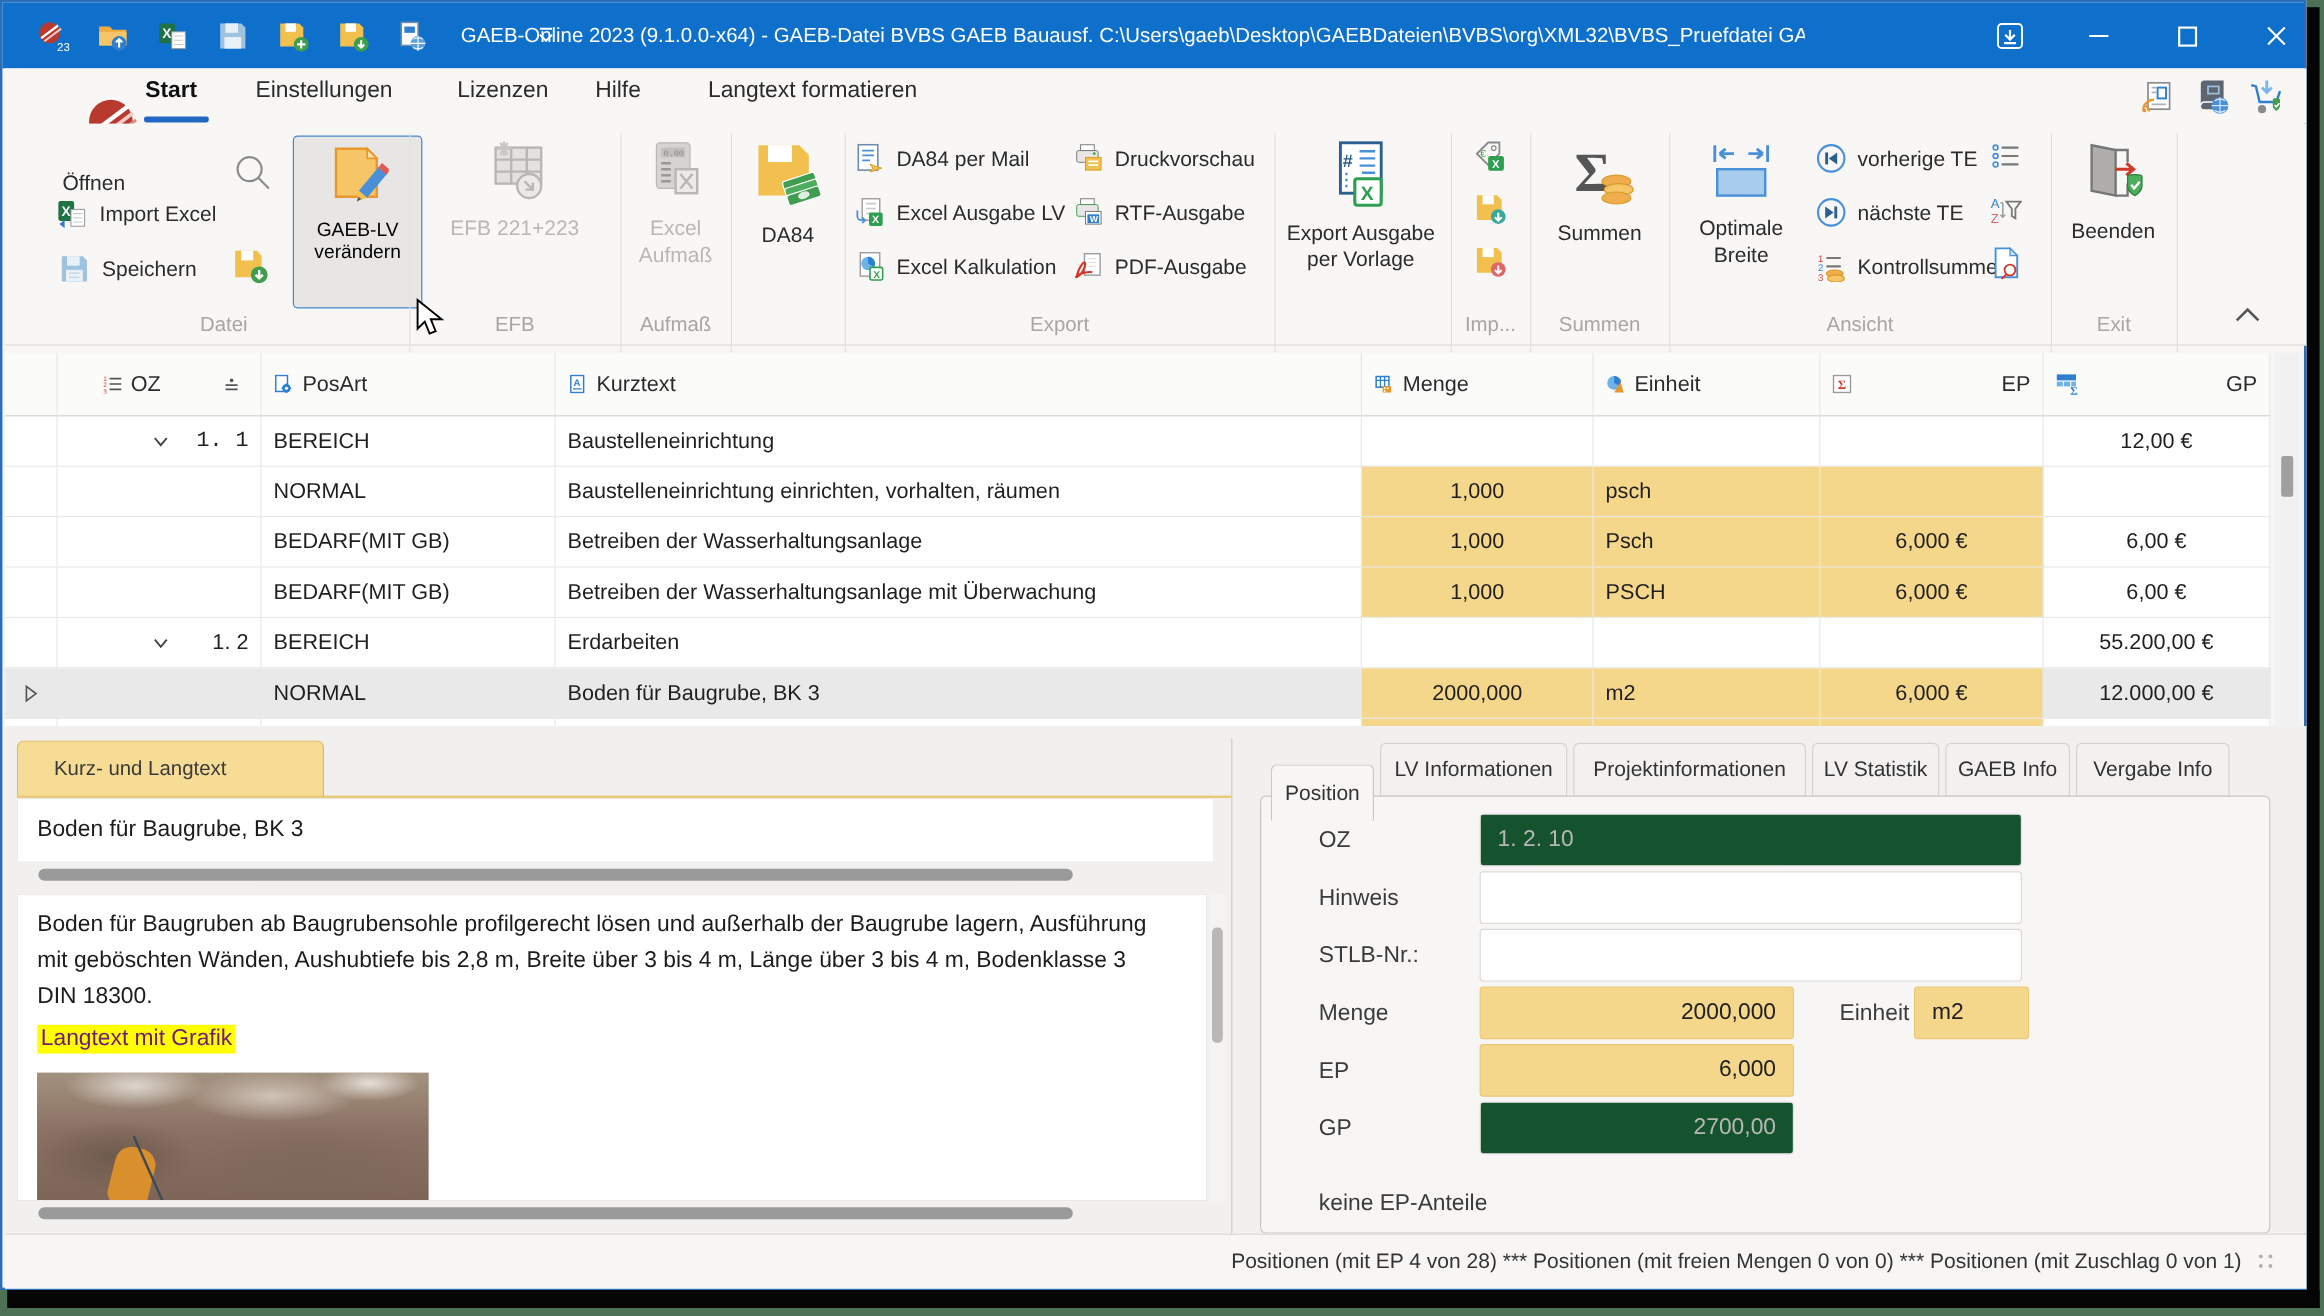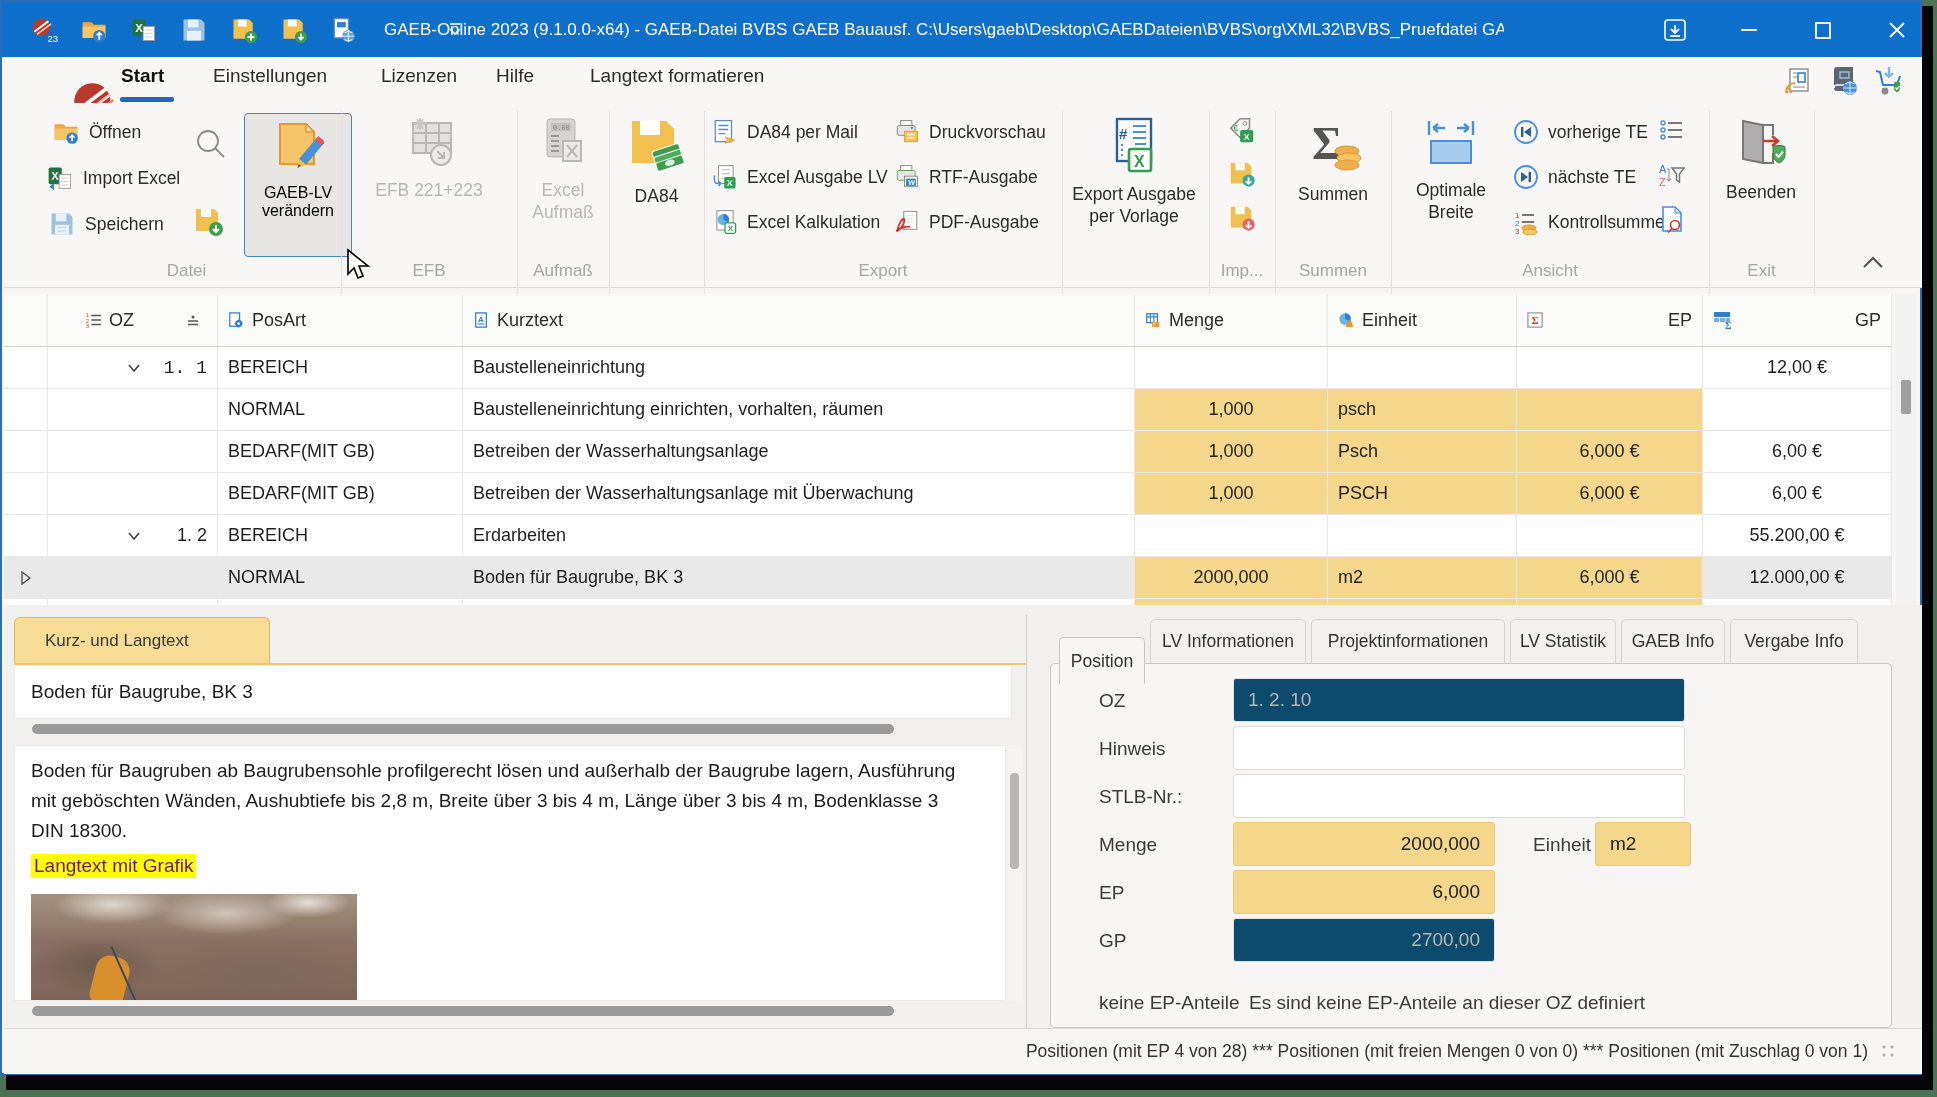--- a/index.html
+++ b/index.html
@@ -71,21 +71,21 @@
   #bucket{position:absolute;left:62px;top:62px;width:34px;height:50px;background:#d98f2b;border-radius:14px 14px 4px 10px;transform:rotate(14deg);}
   #cable{position:absolute;left:92px;top:50px;width:2px;height:62px;background:#3c4a55;transform:rotate(-24deg);}
   #lang-vscroll{position:absolute;left:1004px;top:140px;width:14px;height:256px;background:#f4f3f2;}
   #lang-vscroll .vthumb{position:absolute;left:2px;top:28px;width:9px;height:96px;background:#b9b7b5;border-radius:4px;}
   
   .rtab{position:absolute;top:14px;height:45px;background:#f3f1f0;border:1px solid #d5d3d1;border-radius:5px 5px 0 0;display:flex;align-items:center;justify-content:center;font-size:17.5px;color:#333;box-sizing:border-box;}
   .rtab.active{top:12px;height:47px;background:#f7f6f5;border-color:#c9c7c5;border-bottom:none;z-index:3;margin-top:20px;}
   #rcard{position:absolute;left:1046px;top:58px;width:842px;height:365px;background:#f7f6f5;border:1px solid #c9c7c5;border-radius:5px;box-sizing:border-box;}
   .flabel{position:absolute;left:48px;font-size:19px;color:#3b3b3b;}
   .finput{position:absolute;left:182px;height:44px;box-sizing:border-box;border:1px solid #dcdad8;border-radius:3px;background:#fff;font-size:19px;display:flex;align-items:center;}
-  .finput.ro{background:#0c4a6e;border-color:#e3e1df;color:#b8b6b4;}
+  .finput.ro{background:#14532d;border-color:#e3e1df;color:#b8b6b4;}
   .finput.yel{background:#f5d78b;border-color:#e9c878;color:#222;}
   .finput.rt{justify-content:flex-end;padding-right:14px;}
   .finput.lt{padding-left:14px;}
   
   #statusbar{position:absolute;left:2px;top:1026px;width:1918px;height:45px;background:#f7f6f5;border-top:1px solid #d8d8d8;}
   #status-text{position:absolute;right:54px;top:12px;font-size:17.5px;color:#333;}
   
   #cursor{position:absolute;left:342px;top:246px;z-index:50;}
 </style>
 </head>
@@ -205,21 +205,21 @@
         <circle cx="13" cy="26" r="3.4" fill="#8a8a8a"></circle>
         <path d="M24 18 l0 0" stroke="#2f7fd0"></path>
         <path d="M22 18 c0-1.6 6-1.6 6 0 v5 c0 3-3 4.4-3 4.4 s-3-1.4-3-4.4 z" fill="#3f9e4d"></path>
         <path d="M23.5 22.5 l1.4 1.6 l2.6-3" stroke="#fff" stroke-width="1.4" fill="none"></path>
       </svg>
   </div>
 
   <div id="ribbon">
 
     <div class="group" style="left:30px;width:305px;">
-      <div class="sbtn" style="position:absolute;left:18px;top:8px;">
+      <div class="sbtn" style="position:absolute;left:18px;top:24px;flex-direction:column;">
         <svg width="28" height="28" viewBox="0 0 32 32">
             <path d="M3 7 h10 l3 3 h13 v15 h-26 z" fill="#f0a93c"></path>
             <path d="M3 12 h26 v13 h-26 z" fill="#f6c567"></path>
             <circle cx="23" cy="23" r="6.5" fill="#2f7fd0"></circle>
             <path d="M23 26.5 v-7 m-3 3 l3-3 l3 3" stroke="#fff" stroke-width="1.8" fill="none"></path>
           </svg>
         <span>Öffnen</span>
       </div>
       <div class="sbtn" style="position:absolute;left:12px;top:54px;">
         <svg width="28" height="28" viewBox="0 0 32 32">
@@ -819,21 +819,20 @@
         </div>
       <span class="flabel" style="top:218px;">EP</span>
       <div class="finput yel rt" style="top:206px;width:262px;">
           <span>6,000</span>
         </div>
       <span class="flabel" style="top:266px;">GP</span>
       <div class="finput ro rt" style="top:254px;width:262px;">
           <span>2700,00</span>
         </div>
       <span class="flabel" style="top:328px;">keine EP-Anteile</span>
-      <span class="flabel" style="left:198px;top:328px;">Es sind keine EP-Anteile an dieser OZ definiert</span>
     </div>
   </div>
 
   <div id="statusbar">
     <span id="status-text">Positionen (mit EP 4 von 28) *** Positionen (mit freien Mengen 0 von 0) *** Positionen (mit Zuschlag 0 von 1)</span>
     <svg class="abs" style="right:26px;top:14px;width:16px;height:16px;" viewBox="0 0 16 16">
         <circle cx="4" cy="4" r="1.6" fill="#b0b0b0"></circle>
         <circle cx="12" cy="4" r="1.6" fill="#b0b0b0"></circle>
         <circle cx="4" cy="12" r="1.6" fill="#b0b0b0"></circle>
         <circle cx="12" cy="12" r="1.6" fill="#b0b0b0"></circle>

